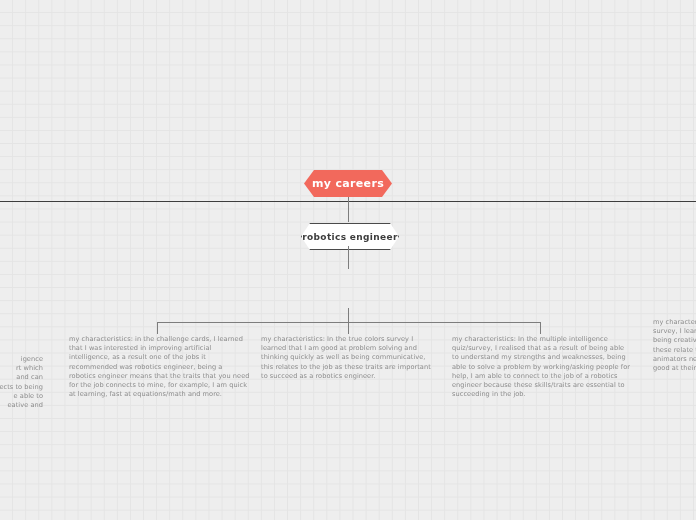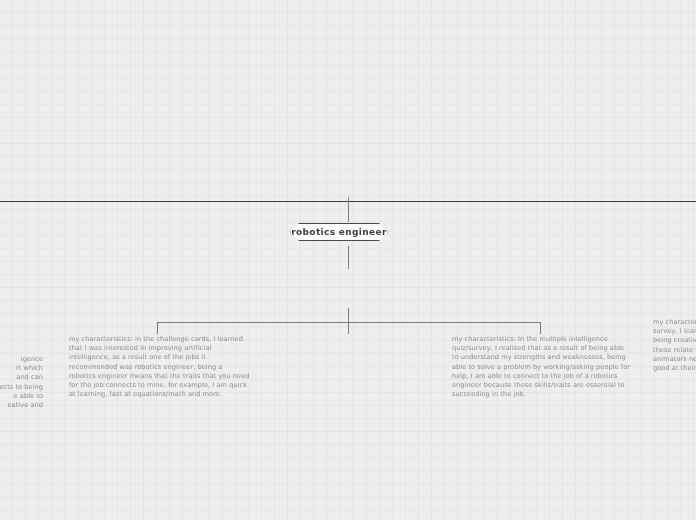--- a/index.html
+++ b/index.html
@@ -90,38 +90,40 @@
   .clipped-left  { text-align: left; }
   .clipped-right { text-align: left; }
 </style>
 </head>
 <body>
 
 <div id="canvas">
 
   <div class="page-rule" style="top:201px;"></div>
 
+  <div class="node node-root" style="left:304px; top:170px; width:88px; height:27px;">my careers</div>
 
   <div class="conn-v" style="left:348px; top:197px; height:25px;"></div>
 
-  <div class="node node-branch" style="left:290px; top:223px; width:98px; height:18px;">robotics engineer</div>
+  <div class="node node-branch" style="left:301px; top:223px; width:98px; height:27px;">robotics engineer</div>
 
   <div class="conn-v" style="left:348px; top:246px; height:23px;"></div>
 
 
   <div class="conn-v" style="left:348px; top:308px; height:14px;"></div>
 
   <div class="conn-h" style="left:157px; top:322px; width:384px;"></div>
 
   <div class="conn-v" style="left:157px; top:322px; height:12px;"></div>
   <div class="conn-v" style="left:348px; top:322px; height:12px;"></div>
   <div class="conn-v" style="left:540px; top:322px; height:12px;"></div>
 
   <div class="textblock" style="left:69px; top:335px; width:182px;">my characteristics: in the challenge cards, I learned that I was interested in improving artificial intelligence, as a result one of the jobs it recommended was robotics engineer, being a robotics engineer means that the traits that you need for the job connects to mine, for example, I am quick at learning, fast at equations/math and more.</div>
 
+  <div class="textblock" style="left:261px; top:335px; width:178px;">my characteristics: In the true colors survey I learned that I am good at problem solving and thinking quickly as well as being communicative, this relates to the job as these traits are important to succeed as a robotics engineer.</div>
 
   <div class="textblock" style="left:452px; top:335px; width:179px;">my characteristics: In the multiple intelligence quiz/survey, I realised that as a result of being able to understand my strengths and weaknesses,  being able to solve a problem by working/asking people for help, I am able to connect to the job of a robotics engineer because these skills/traits are essential to succeeding in the job.</div>
 
   <div class="textblock clipped-left" style="left:-122px; top:355px; width:165px; white-space:pre-line; text-align:right;">igence
 rt which
 and can
 ects to being
 e able to
 eative and</div>
 

